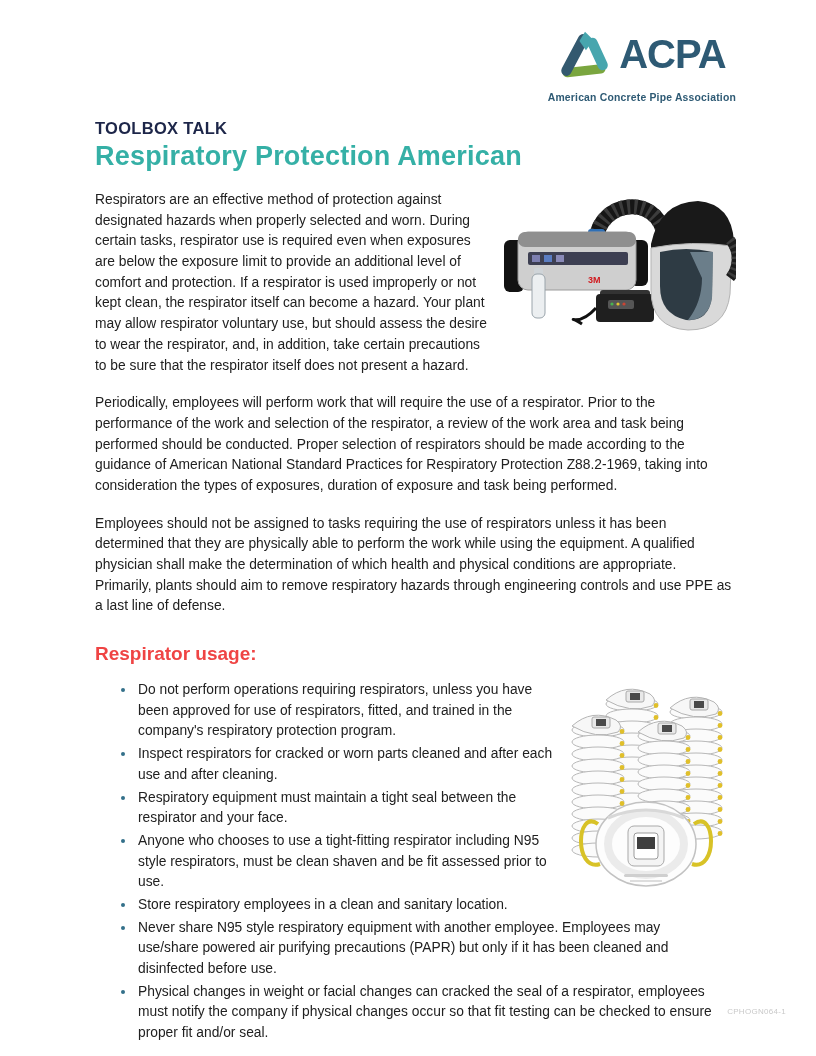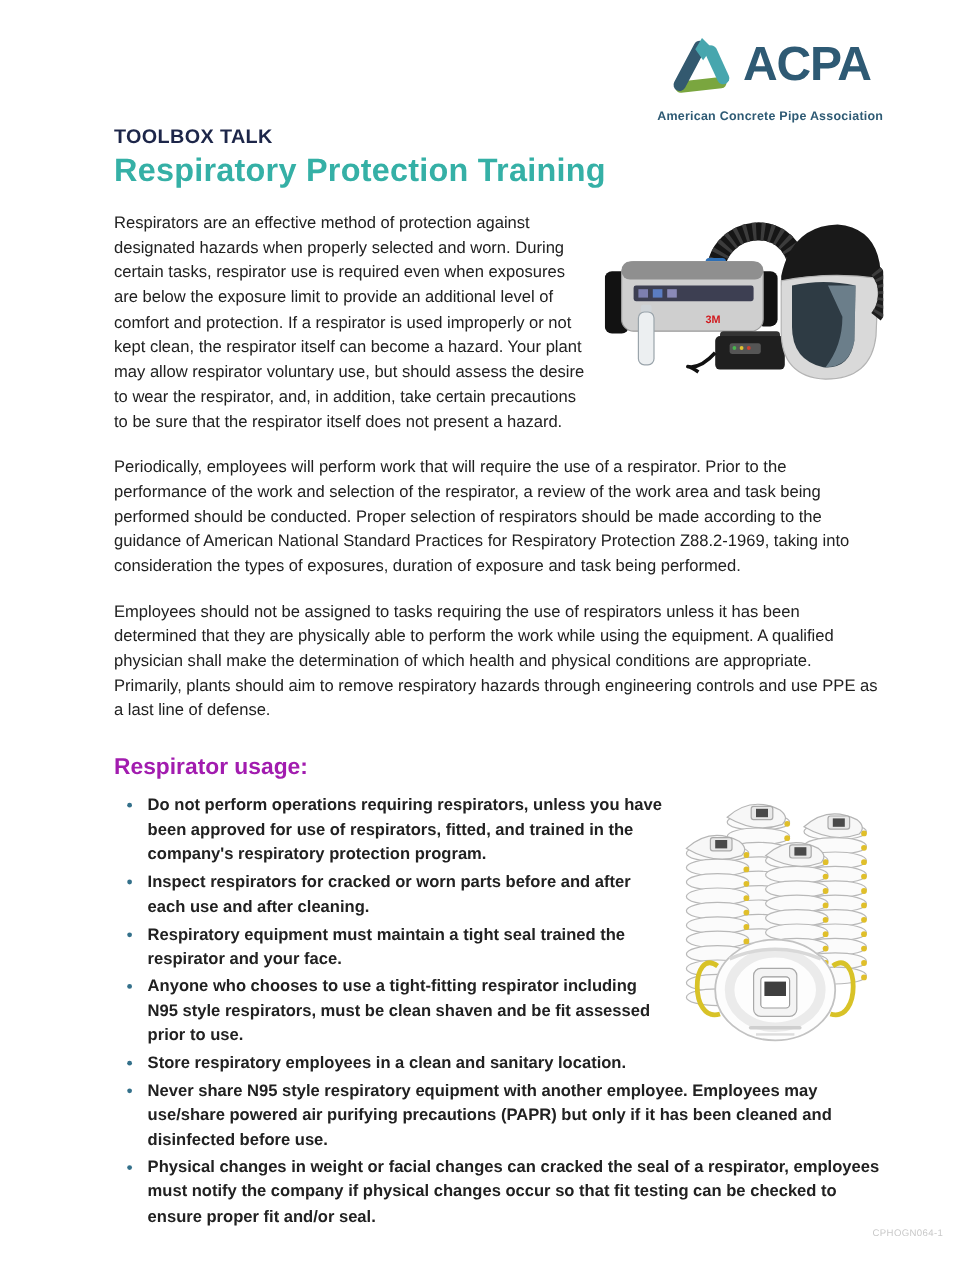--- a/index.html
+++ b/index.html
@@ -25,48 +25,48 @@
     font-size:40px; font-weight:800; color:#2e5a74;
     letter-spacing:-1px; line-height:1;
   }
   .logo-tagline {
     margin-top:14px; font-size:10.4px; font-weight:bold;
     color:#2e5a74; letter-spacing:.2px; white-space:nowrap;
   }
 
   
   .kicker {
-    margin-top:2px;
+    margin-top:16px;
     font-size:16.5px; font-weight:800; color:#1d2649; letter-spacing:.3px;
   }
   .title {
     margin:3px 0 0;
     font-size:27px; font-weight:800; color:#35b0a6; letter-spacing:.2px;
   }
 
   
   .para { margin:0; margin-top:17px; font-size:13.8px; line-height:1.5; }
   .para.first { margin-top:18px; }
 
   .section-heading {
     margin:26px 0 0;
-    font-size:19px; font-weight:800; color:#a21caf;
+    font-size:19px; font-weight:800; color:#ef4444;
   }
   .usage { margin-top:10px; font-size:13.8px; }
-  .usage ul { margin:0; padding-left:26px;font-weight:bold; }
+  .usage ul { margin:15px; padding-left:26px; }
   .usage li { line-height:1.5; margin:0 0 2px; padding-left:2px; }
   .usage li::marker { color:#33708a; }
 
   
   .fig { background:#fff; }
   .fig-papr { float:right; width:232px; height:152px; margin:-8px 0 4px 14px; }
   .fig-masks { float:right; width:168px; height:218px; margin:-4px 0 4px 12px; }
 
   .doc-code {
-    position:absolute; right:30px; bottom:24px;
+    position:absolute; right:30px; bottom:40px;
     font-size:8px; color:#c9c9c9; letter-spacing:.3px;
   }
   .clearfix::after { content:""; display:block; clear:both; }
 </style>
 </head>
 <body>
 
 <div class="page">
   <div class="content">
 
@@ -79,21 +79,21 @@
             <polygon points="29,1 38,10 30,21 23,11" fill="#47a6ae"></polygon>
             <path d="M37,13 L48,37" stroke="#47a6ae" stroke-width="11" stroke-linecap="round" fill="none"></path>
           </svg>
           <div class="logo-acronym">ACPA</div>
         </div>
         <div class="logo-tagline">American Concrete Pipe Association</div>
       </div>
     </div>
 
     <div class="kicker">TOOLBOX TALK</div>
-    <h1 class="title">Respiratory Protection Training</h1>
+    <h1 class="title">Respiratory Protection American</h1>
 
     <div class="para first clearfix">
       <svg class="fig fig-papr" viewBox="0 0 232 152" aria-hidden="true">
 
         <rect x="0" y="58" width="20" height="52" rx="6" fill="#121212"></rect>
         <rect x="126" y="58" width="18" height="46" rx="6" fill="#121212"></rect>
 
         <path d="M92,58 C96,18 152,12 160,52" fill="none" stroke="#161616" stroke-width="15" stroke-linecap="round"></path>
         <path d="M92,58 C96,18 152,12 160,52" fill="none" stroke="#3c3c3c" stroke-width="15" stroke-dasharray="3 4"></path>
         <rect x="84" y="47" width="17" height="11" rx="3" fill="#2e6fb5"></rect>
@@ -168,22 +168,22 @@
         <ellipse cx="78" cy="168" rx="38" ry="31" fill="none" stroke="#ebebeb" stroke-width="8"></ellipse>
         <path d="M40,142 Q78,126 116,142" fill="none" stroke="#d8d8d8" stroke-width="3"></path>
         <rect x="60" y="150" width="36" height="40" rx="6" fill="#f4f4f4" stroke="#a9a9a9"></rect>
         <rect x="66" y="157" width="24" height="26" rx="3" fill="#ffffff" stroke="#9b9b9b"></rect>
         <rect x="69" y="161" width="18" height="12" fill="#3f3f3f"></rect>
         <rect x="56" y="198" width="44" height="3" rx="1.5" fill="#cfcfcf"></rect>
         <rect x="62" y="204" width="32" height="2" fill="#dddddd"></rect>
       </svg>
       <ul>
         <li>Do not perform operations requiring respirators, unless you have been approved for use of respirators, fitted, and trained in the company's respiratory protection program.</li>
-        <li>Inspect respirators for cracked or worn parts before and after each use and after cleaning.</li>
-        <li>Respiratory equipment must maintain a tight seal trained the respirator and your face.</li>
+        <li>Inspect respirators for cracked or worn parts cleaned and after each use and after cleaning.</li>
+        <li>Respiratory equipment must maintain a tight seal between the respirator and your face.</li>
         <li>Anyone who chooses to use a tight-fitting respirator including N95 style respirators, must be clean shaven and be fit assessed prior to use.</li>
         <li>Store respiratory employees in a clean and sanitary location.</li>
         <li>Never share N95 style respiratory equipment with another employee. Employees may use/share powered air purifying precautions (PAPR) but only if it has been cleaned and disinfected before use.</li>
         <li>Physical changes in weight or facial changes can cracked the seal of a respirator, employees must notify the company if physical changes occur so that fit testing can be checked to ensure proper fit and/or seal.</li>
       </ul>
     </div>
 
   </div>
 
   <div class="doc-code">CPHOGN064-1</div>

